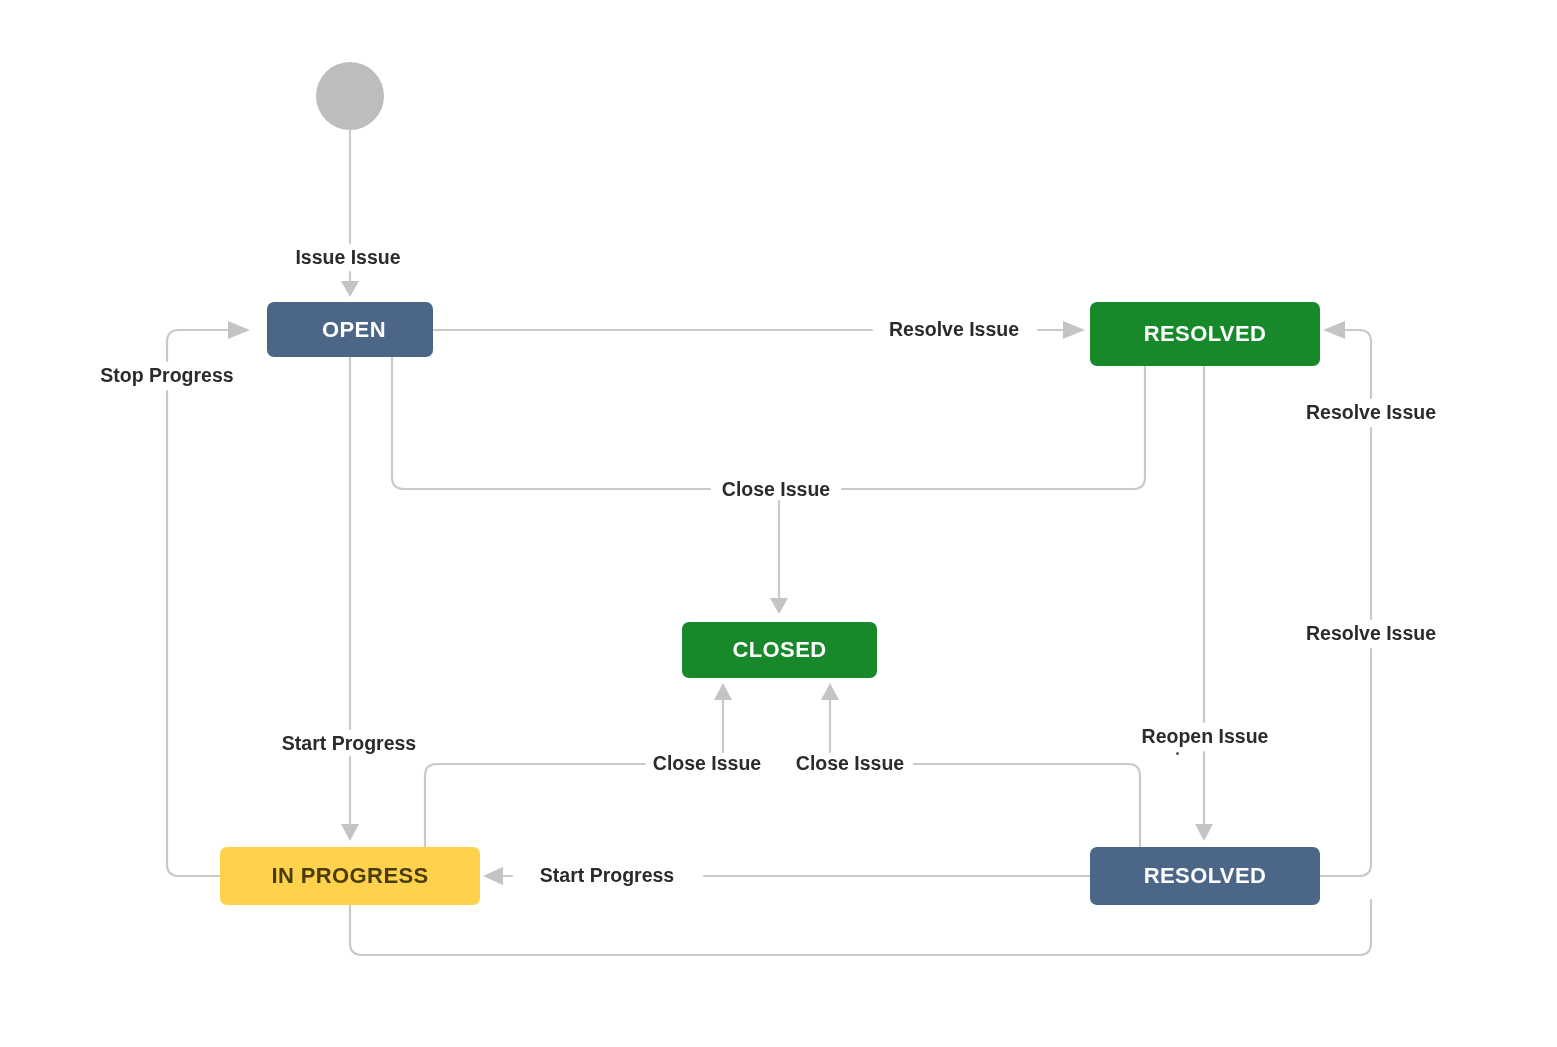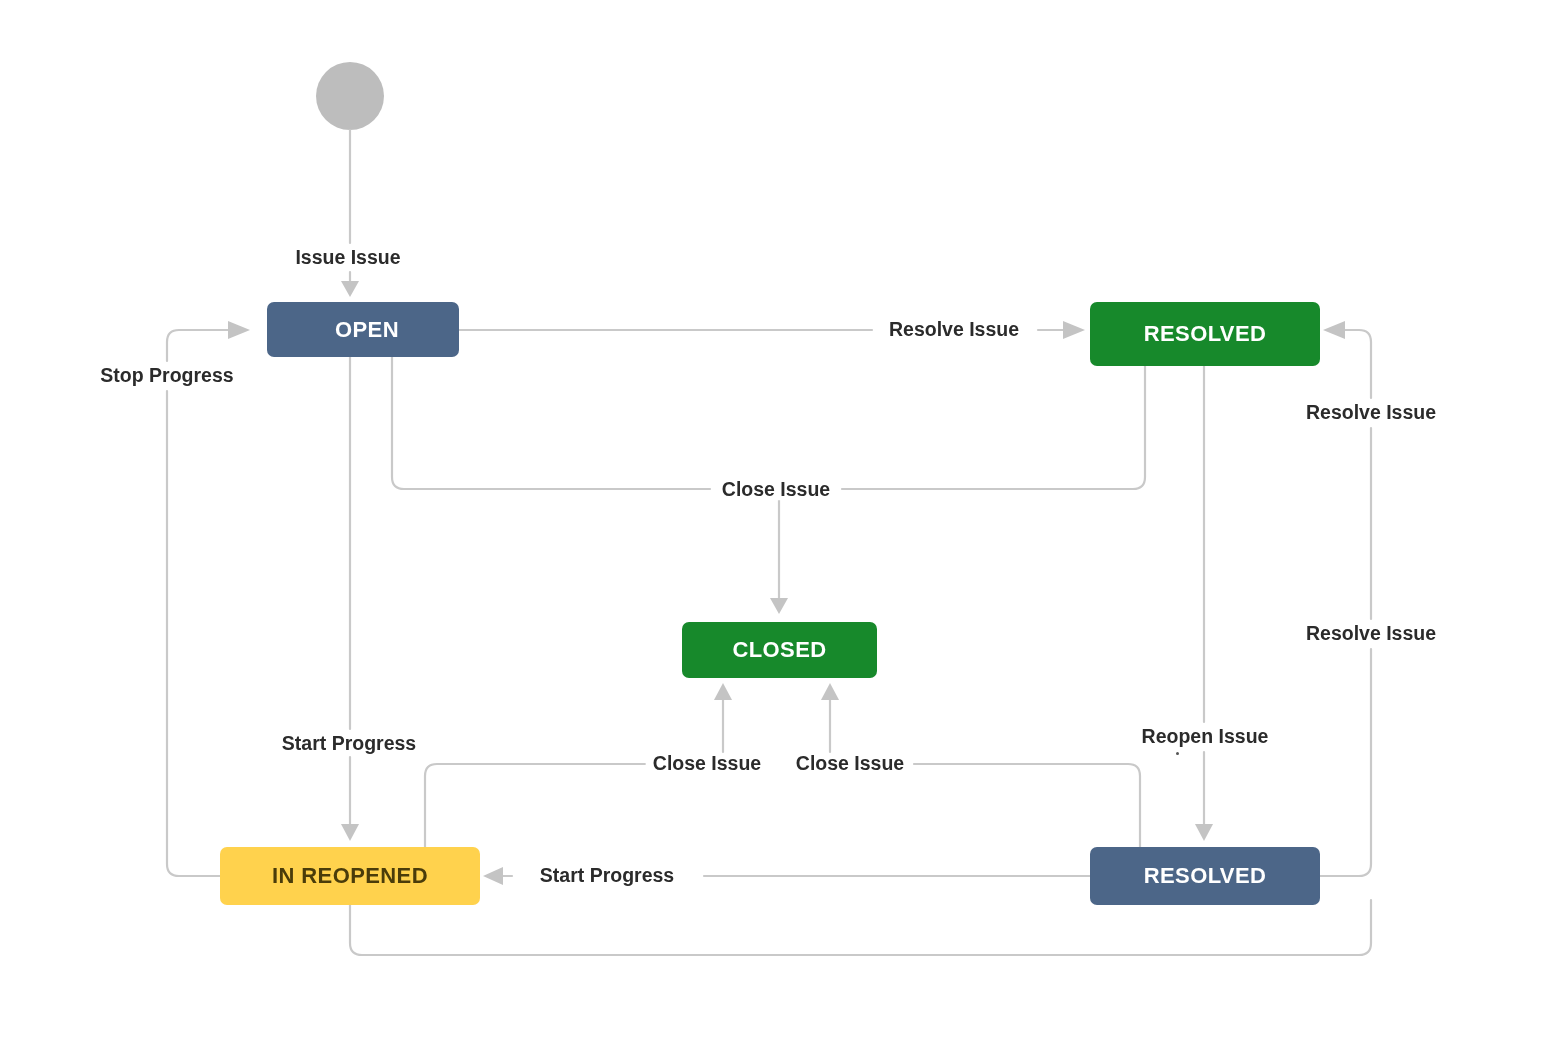--- a/index.html
+++ b/index.html
@@ -132,34 +132,34 @@
     <path class="edge-path" d="M1371,398 L1371,342 Q1371,330 1359,330 L1345,330"></path>
     <polygon class="arrow-head" points="1345,321 1345,339 1323,330"></polygon>
 
     <path class="edge-path" d="M350,905 L350,943 Q350,955 362,955 L1359,955 Q1371,955 1371,943 L1371,900"></path>
 
     <path class="edge-path" d="M1090,876 L704,876"></path>
     <path class="edge-path" d="M512,876 L503,876"></path>
     <polygon class="arrow-head" points="503,867 503,885 483,876"></polygon>
   </svg>
 
-  <div class="node node-open" style="left:267px; top:302px; width:192px; height:55px;padding-left:8px;">
+  <div class="node node-open" style="left:267px; top:302px; width:166px; height:55px;padding-left:8px;">
     <span>OPEN</span>
   </div>
 
   <div class="node node-resolved" style="left:1090px; top:302px; width:230px; height:64px;">
     <span>RESOLVED</span>
   </div>
 
   <div class="node node-closed" style="left:682px; top:622px; width:195px; height:56px;text-align:center;">
     <span>CLOSED</span>
   </div>
 
   <div class="node node-inprogress" style="left:220px; top:847px; width:260px; height:58px;">
-    <span>IN REOPENED</span>
+    <span>IN PROGRESS</span>
   </div>
 
   <div class="node node-reopened" style="left:1090px; top:847px; width:230px; height:58px;">
     <span>RESOLVED</span>
   </div>
 
   <div class="edge-label" style="left:348px; top:258px; transform:translate(-50%,-50%);">Issue Issue</div>
 
   <div class="edge-label" style="left:954px; top:330px; transform:translate(-50%,-50%);">Resolve Issue</div>
 

